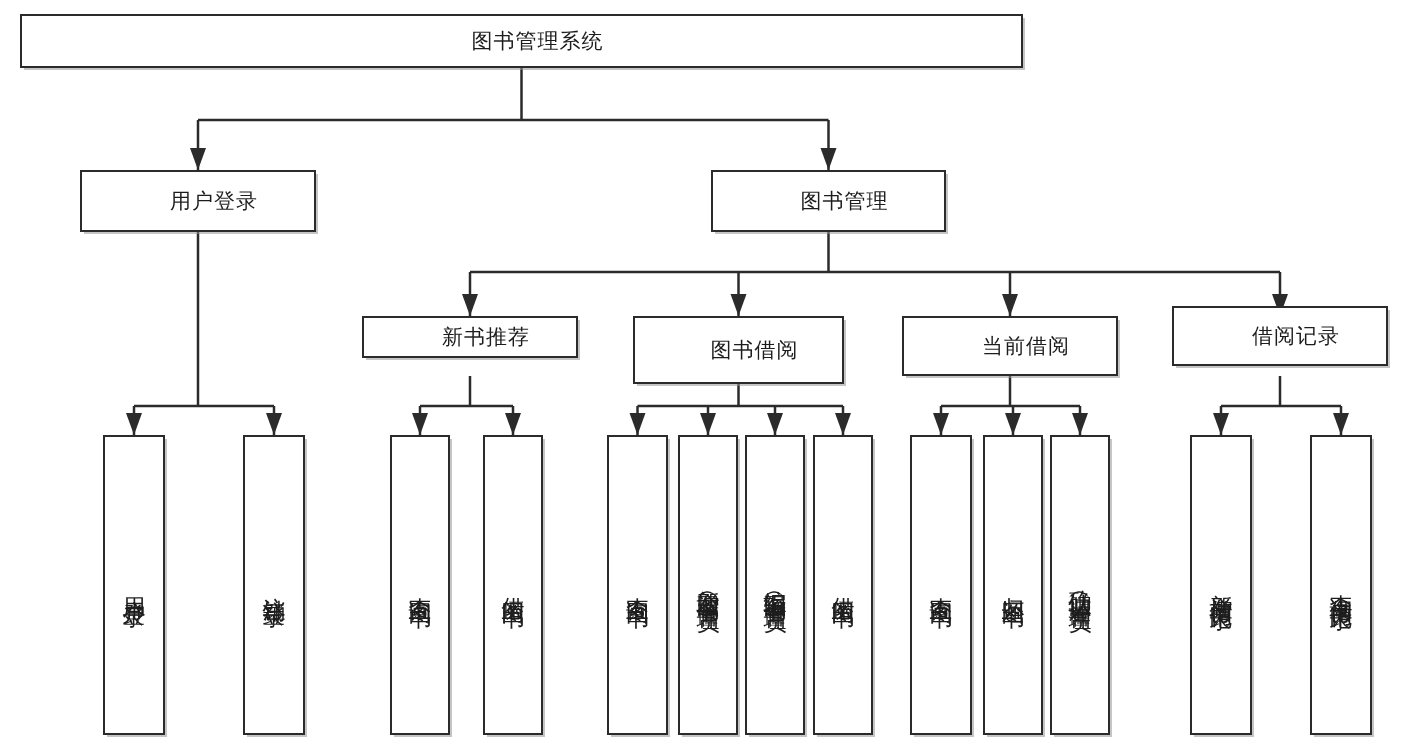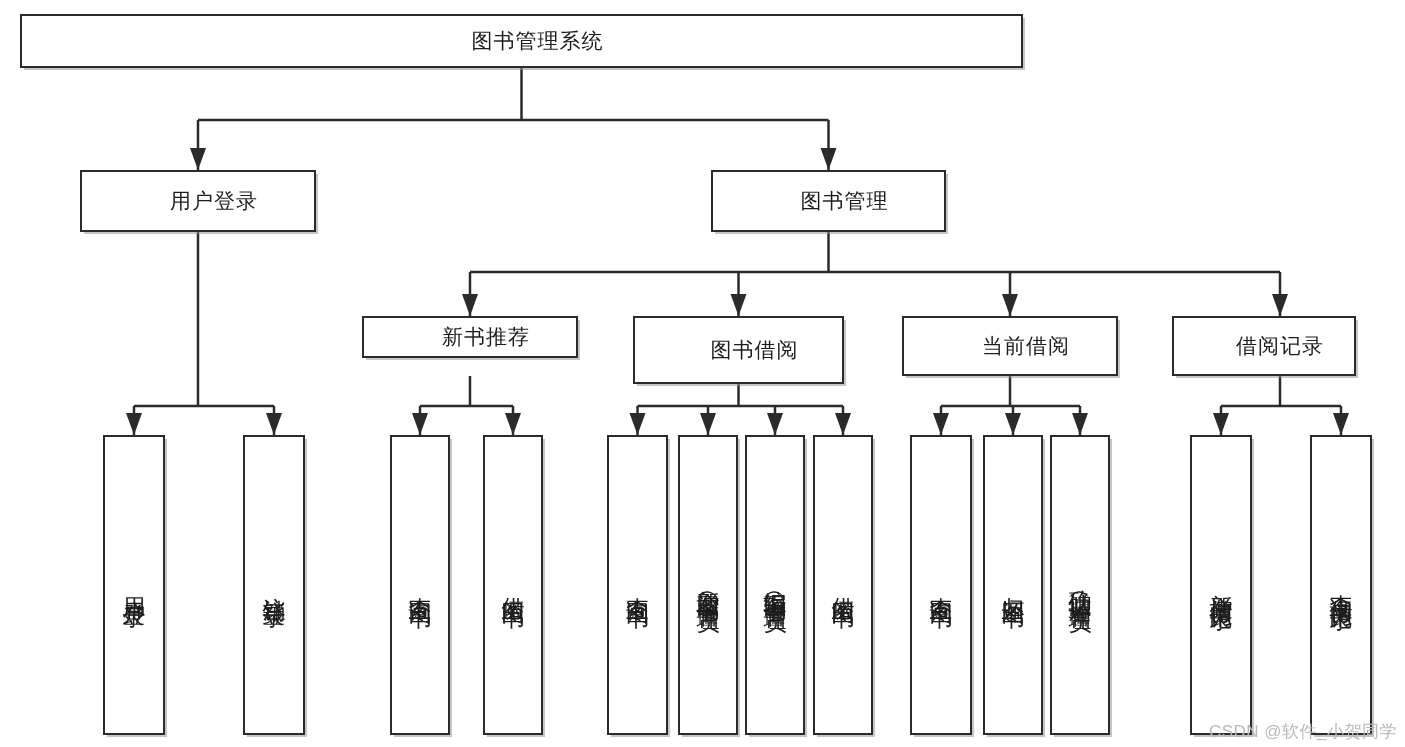--- a/index.html
+++ b/index.html
@@ -89,21 +89,21 @@
       </div>
       <div class="node shadowed horiz" style="left: 362px; top: 316px; width: 216px; height: 42px;">
         <span class="label">新书推荐</span>
       </div>
       <div class="node shadowed horiz" style="left: 633px; top: 316px; width: 211px; height: 68px;">
         <span class="label">图书借阅</span>
       </div>
       <div class="node shadowed horiz" style="left: 902px; top: 316px; width: 216px; height: 60px;">
         <span class="label">当前借阅</span>
       </div>
-      <div class="node shadowed horiz" style="left: 1172px; top: 316px; width: 184px; height: 60px; justify-content: center;">
+      <div class="node shadowed horiz" style="left: 1172px; top: 306px; width: 216px; height: 60px; justify-content: center;">
         <span class="label">借阅记录</span>
       </div>
       <div class="node shadowed vert" style="left: 103px; top: 435px; width: 62px; height: 300px;">
         <span class="label">用户登录</span>
       </div>
       <div class="node shadowed vert" style="left: 243px; top: 435px; width: 62px; height: 300px;">
         <span class="label">注销登录</span>
       </div>
       <div class="node shadowed vert" style="left: 390px; top: 435px; width: 60px; height: 300px;">
         <span class="label">查询图书</span>
@@ -132,14 +132,13 @@
       <div class="node shadowed vert" style="left: 1050px; top: 435px; width: 60px; height: 300px;">
         <span class="label">确认归还（管理员）</span>
       </div>
       <div class="node shadowed vert" style="left: 1190px; top: 435px; width: 62px; height: 300px;">
         <span class="label">新增借阅记录</span>
       </div>
       <div class="node shadowed vert" style="left: 1310px; top: 435px; width: 62px; height: 300px;">
         <span class="label">查询借阅记录</span>
       </div>
     </div>
-  <div class="watermark">CSDN @软件_小贺同学</div>
 </div>
 
 </body></html>

